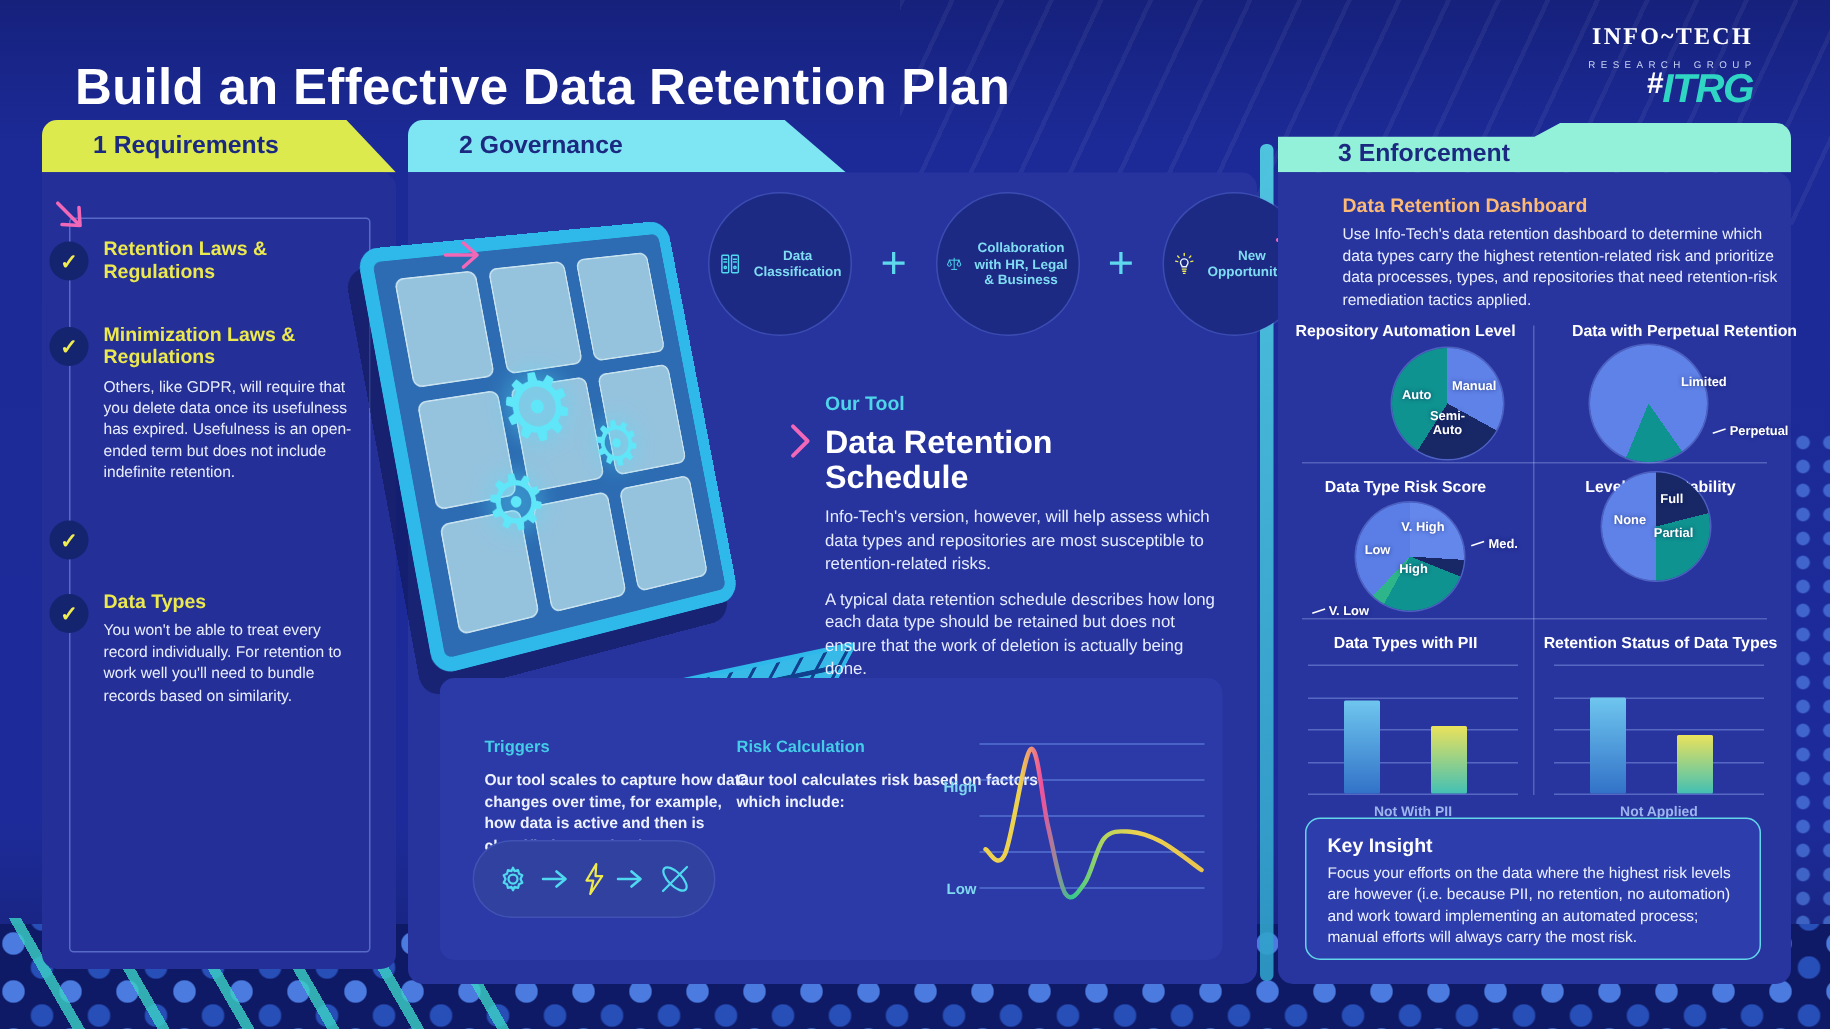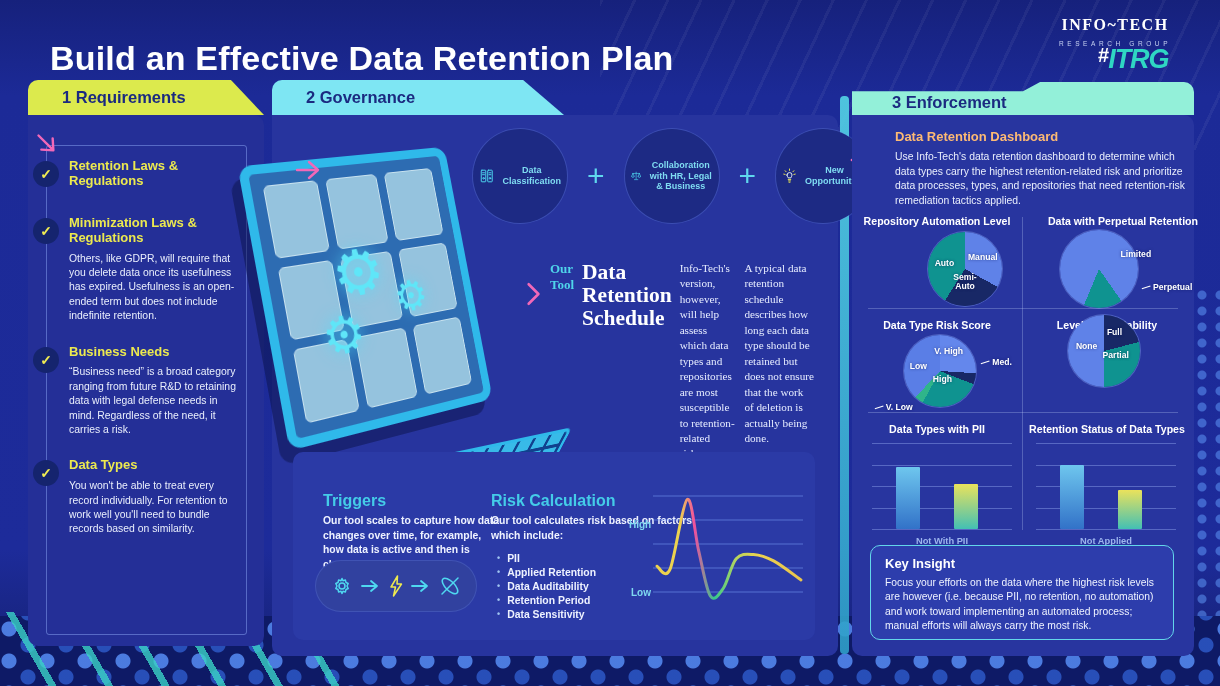--- a/index.html
+++ b/index.html
@@ -81,28 +81,28 @@
   .cell{background:#9ecbe2;opacity:.92;border-radius:6px;border:1px solid #d6ecf5;}
   .gear{position:absolute;color:#5fe6f8;text-shadow:0 0 16px rgba(80,220,250,.8);line-height:1;}
   .keyboard{position:absolute;left:96px;top:312px;width:214px;height:74px;
     transform:rotate(-12deg) skewX(-40deg);background:#38bae8;border:3px solid #2fb9ea;
     border-bottom:5px solid #e8f4fa;border-radius:6px;
     background-image:
       repeating-linear-gradient(90deg,transparent 0 13px,#11408e 13px 16px),
       repeating-linear-gradient(0deg,transparent 0 11px,#11408e 11px 14px);}
 
   
-  .tool{position:absolute;left:278px;top:146px;width:264px;display:flex;flex-direction:row;gap:8px;font-family:Liberation Serif, serif;}
+  .tool{position:absolute;left:278px;top:146px;width:264px;display:flex;flex-direction:column;gap:8px;}
   .eyebrow{font-size:13px;font-weight:800;color:#4fd4ea;}
   .tool-title{font-size:21.5px;font-weight:800;color:#fff;line-height:1.08;width:230px;}
   .tool-p{font-size:11.2px;color:#e6ecff;line-height:1.38;font-weight:500;}
 
   
   .gov-box{position:absolute;left:21px;top:337px;width:522px;height:188px;background:#2b3aa6;border-radius:10px;}
-  .gb-title{position:absolute;font-size:16px;font-weight:800;color:#44cce8;}
+  .gb-title{position:absolute;font-size:11px;font-weight:800;color:#44cce8;}
   .gb-body{position:absolute;font-size:10.4px;font-weight:700;color:#eef2ff;line-height:1.4;}
   .pill{position:absolute;left:22px;top:108px;width:162px;height:52px;border-radius:26px;background:#31419f;
     border:1px solid rgba(120,150,255,.22);display:flex;align-items:center;justify-content:center;gap:7px;}
   .bullets{position:absolute;left:204px;top:98px;margin:0;padding:0;list-style:none;}
   .bullets li{font-size:10.4px;font-weight:700;color:#eef2ff;margin:3px 0;}
   .bullets li::before{content:"•";color:#9fc4f0;margin-right:7px;font-size:9px;vertical-align:1px;}
 
   
   .dash-title{position:absolute;left:43px;top:14px;font-size:13px;font-weight:800;color:#fdba74;}
   .dash-body{position:absolute;left:43px;top:35px;width:296px;font-size:10.4px;font-weight:500;color:#e9eefc;line-height:1.4;}
@@ -169,24 +169,20 @@
       </div>
       <div class="req-item">
         <div class="check">✓</div>
         <div>
             <div class="req-title">Minimization Laws &amp; Regulations</div>
           <div class="req-body">Others, like GDPR, will require that you delete data once its usefulness has expired. Usefulness is an open-ended term but does not include indefinite retention.</div>
           </div>
       </div>
       <div class="req-item">
         <div class="check">✓</div>
-        <div>
-            <div class="req-title">Business Needs</div>
-          <div class="req-body">“Business need” is a broad category ranging from future R&amp;D to retaining data with legal defense needs in mind. Regardless of the need, it carries a risk.</div>
-          </div>
       </div>
       <div class="req-item">
         <div class="check">✓</div>
         <div>
             <div class="req-title">Data Types</div>
           <div class="req-body">You won't be able to treat every record individually. For retention to work well you'll need to bundle records based on similarity.</div>
           </div>
       </div>
     </div>
   </div>
@@ -300,27 +296,20 @@
               <polyline points="10,2 16,7 10,12"></polyline>
             </g>
         </svg>
         <svg class="icon-svg" width="24" height="24" viewBox="0 0 24 24">
           <ellipse cx="12" cy="12" rx="10" ry="4.5" transform="rotate(45 12 12)"></ellipse>
           <line x1="20" y1="4" x2="4" y2="20"></line>
         </svg>
       </div>
       <div class="gb-title" style="left:198px;top:40px;">Risk Calculation</div>
       <div class="gb-body" style="left:198px;top:62px;width:205px;">Our tool calculates risk based on factors which include:</div>
-      <ul class="bullets">
-        <li>PII</li>
-        <li>Applied Retention</li>
-        <li>Data Auditability</li>
-        <li>Retention Period</li>
-        <li>Data Sensitivity</li>
-      </ul>
       <svg class="linechart" id="riskline" width="190" height="146" viewBox="0 0 190 146">
         <defs>
             <linearGradient id="lg" x1="0" y1="0" x2="1" y2="0">
               <stop offset="0%" stop-color="#ecd24f"></stop>
               <stop offset="16%" stop-color="#ecd24f"></stop>
               <stop offset="26%" stop-color="#f0509e"></stop>
               <stop offset="40%" stop-color="#34c98c"></stop>
               <stop offset="55%" stop-color="#b6d45e"></stop>
               <stop offset="70%" stop-color="#ecd24f"></stop>
               <stop offset="100%" stop-color="#e8c44e"></stop>

